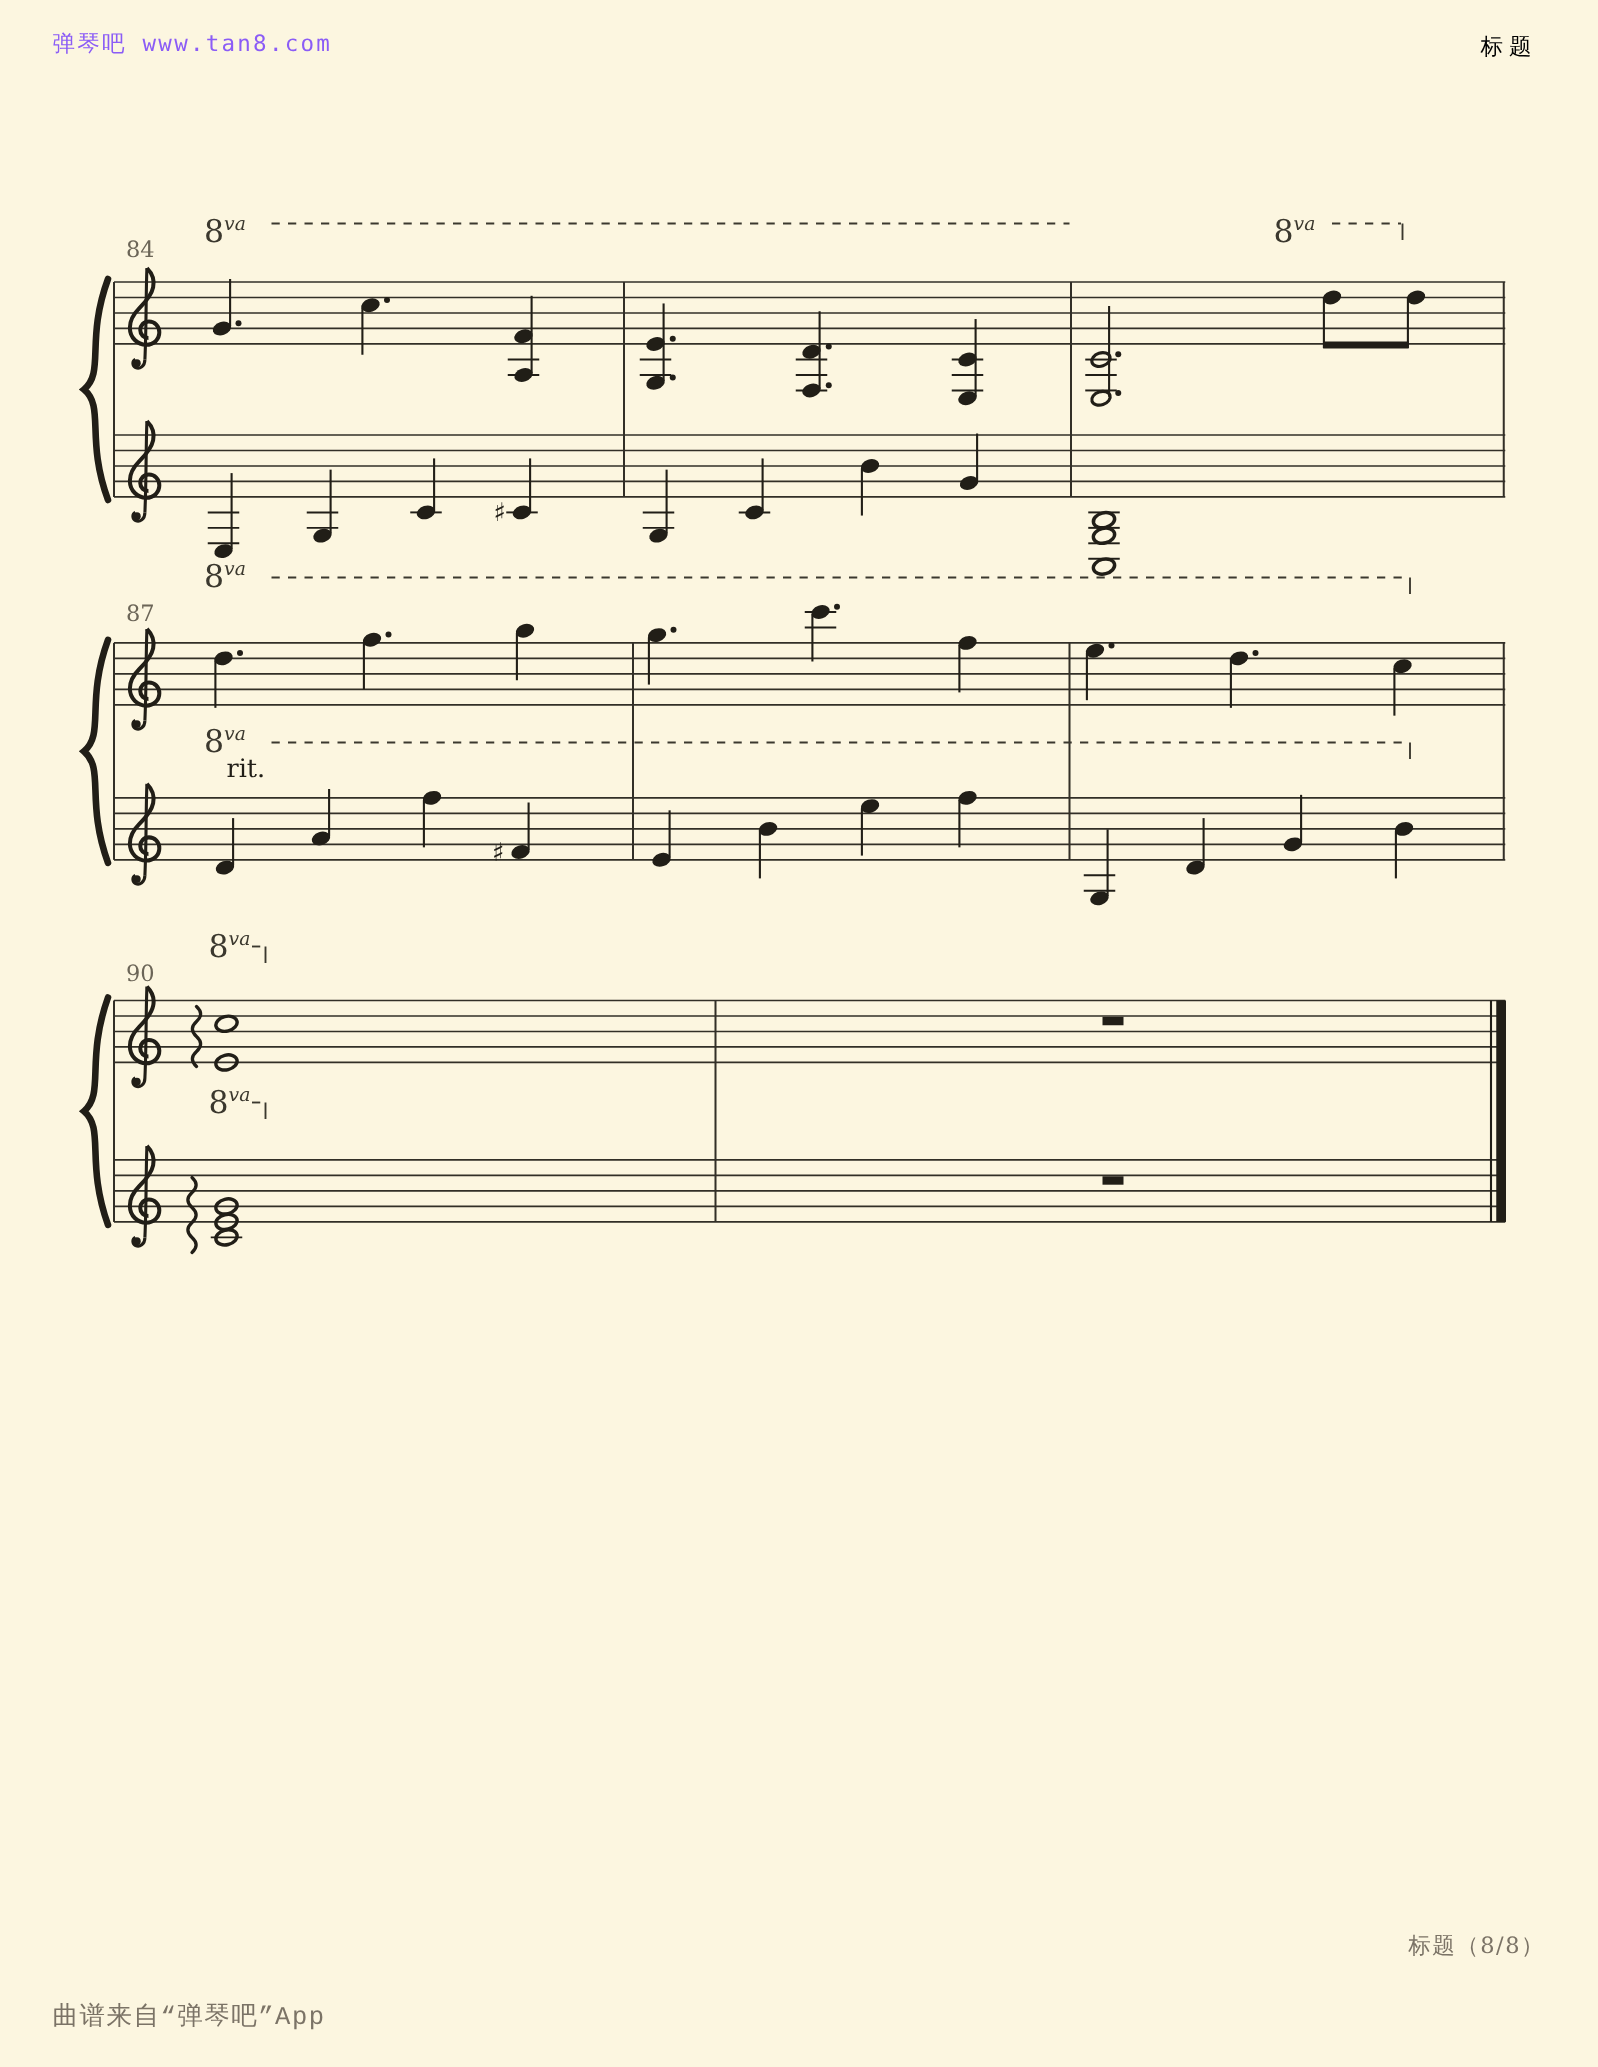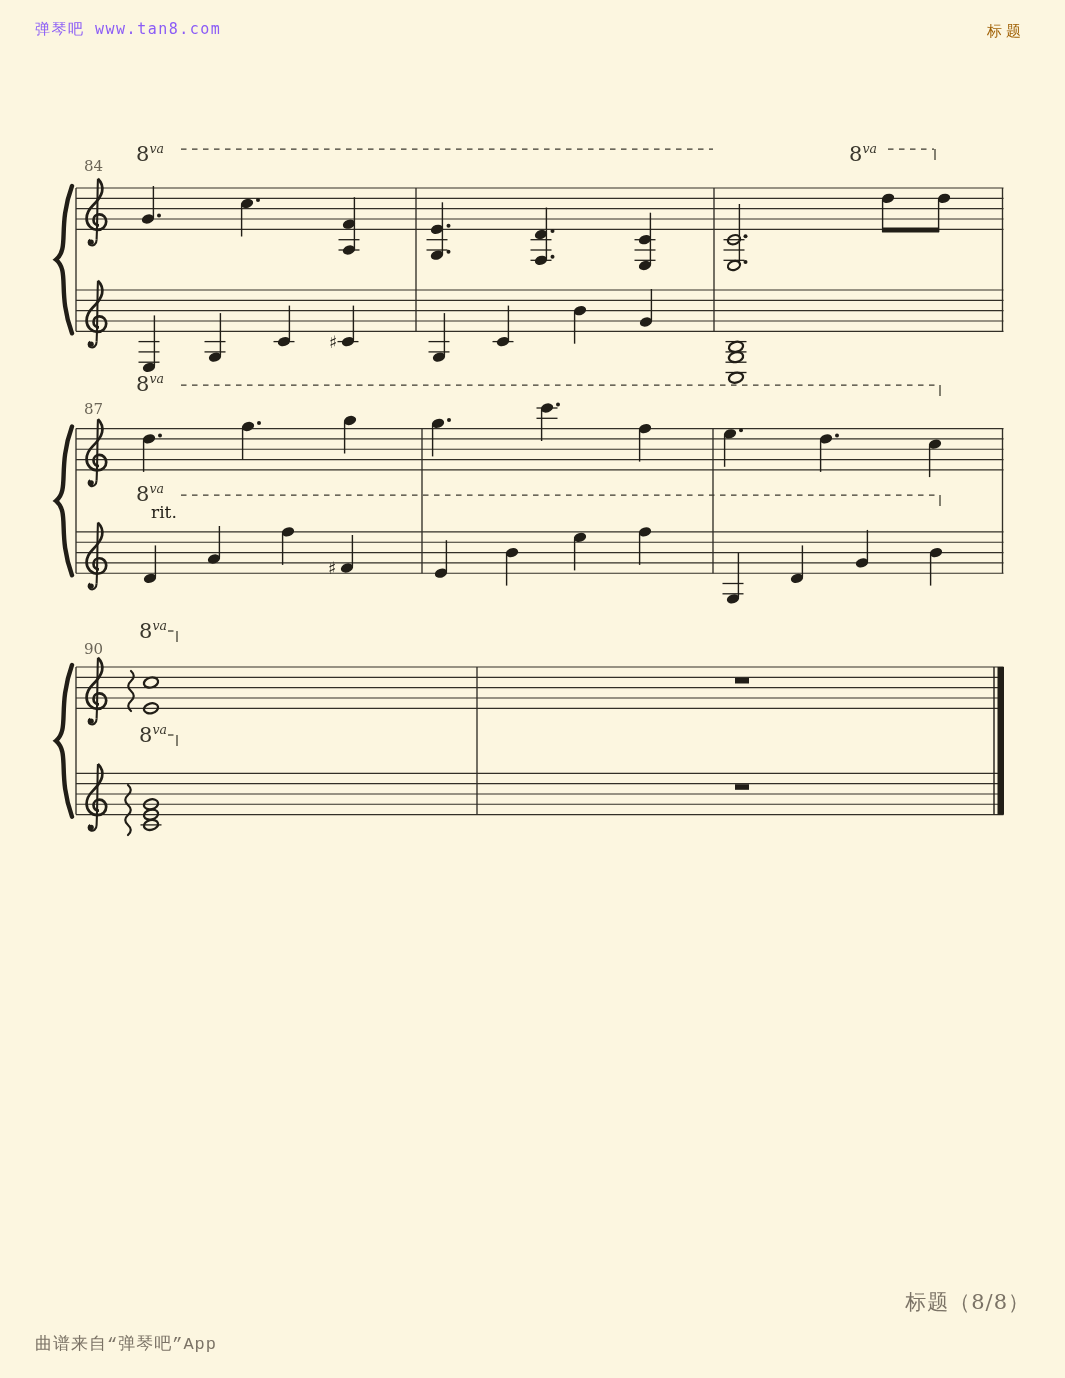--- a/index.html
+++ b/index.html
@@ -5,29 +5,29 @@
   html,body{margin:0;padding:0;}
   body{background:#fcf6e0;font-family:"Liberation Sans",sans-serif;}
   .page{position:relative;width:1065px;height:1378px;overflow:hidden;}
   .hdr-left{position:absolute;left:35px;top:20px;font-family:"DejaVu Sans Mono",monospace;
             font-size:15px;letter-spacing:1.5px;}
   .hdr-right{position:absolute;right:40px;top:22px;font-family:"DejaVu Serif",serif;
              font-size:15px;letter-spacing:4px;}
   .ftr-left{position:absolute;left:35px;top:1332px;font-family:"DejaVu Serif",serif;
             font-size:17px;letter-spacing:1px;}
   .ftr-right{position:absolute;right:35px;top:1288px;font-family:"DejaVu Serif",serif;
-             font-size:21px;letter-spacing:1px;}
+             font-size:15px;letter-spacing:1px;}
   svg.score{position:absolute;left:0;top:0;}
 </style>
 </head>
 <body>
 
 <div class="page" style="background: rgb(252, 246, 224);">
   <div class="hdr-left" style="color: #8b5cf6;">弹琴吧 www.tan8.com</div>
-  <div class="hdr-right" style="color: #a16207;">标题</div>
+  <div class="hdr-right" style="color: #000000;">标题</div>
   <svg class="score" width="1065" height="1378" viewBox="0 0 1065 1378">
       <g>
         <path d="M 72 186 C 57 226.6964, 70 248.1944, 56 259.65999999999997 C 70 271.12559999999996, 57 292.6236, 72 333.32" stroke="#211e17" stroke-width="4.4" fill="none" stroke-linecap="round"></path>
         <g>
           <line x1="76" y1="188" x2="1003.5" y2="188" stroke="#322f27" stroke-width="1.15"></line>
           <line x1="76" y1="198.33" x2="1003.5" y2="198.33" stroke="#322f27" stroke-width="1.15"></line>
           <line x1="76" y1="208.66" x2="1003.5" y2="208.66" stroke="#322f27" stroke-width="1.15"></line>
           <line x1="76" y1="218.99" x2="1003.5" y2="218.99" stroke="#322f27" stroke-width="1.15"></line>
           <line x1="76" y1="229.32" x2="1003.5" y2="229.32" stroke="#322f27" stroke-width="1.15"></line>
         </g>

